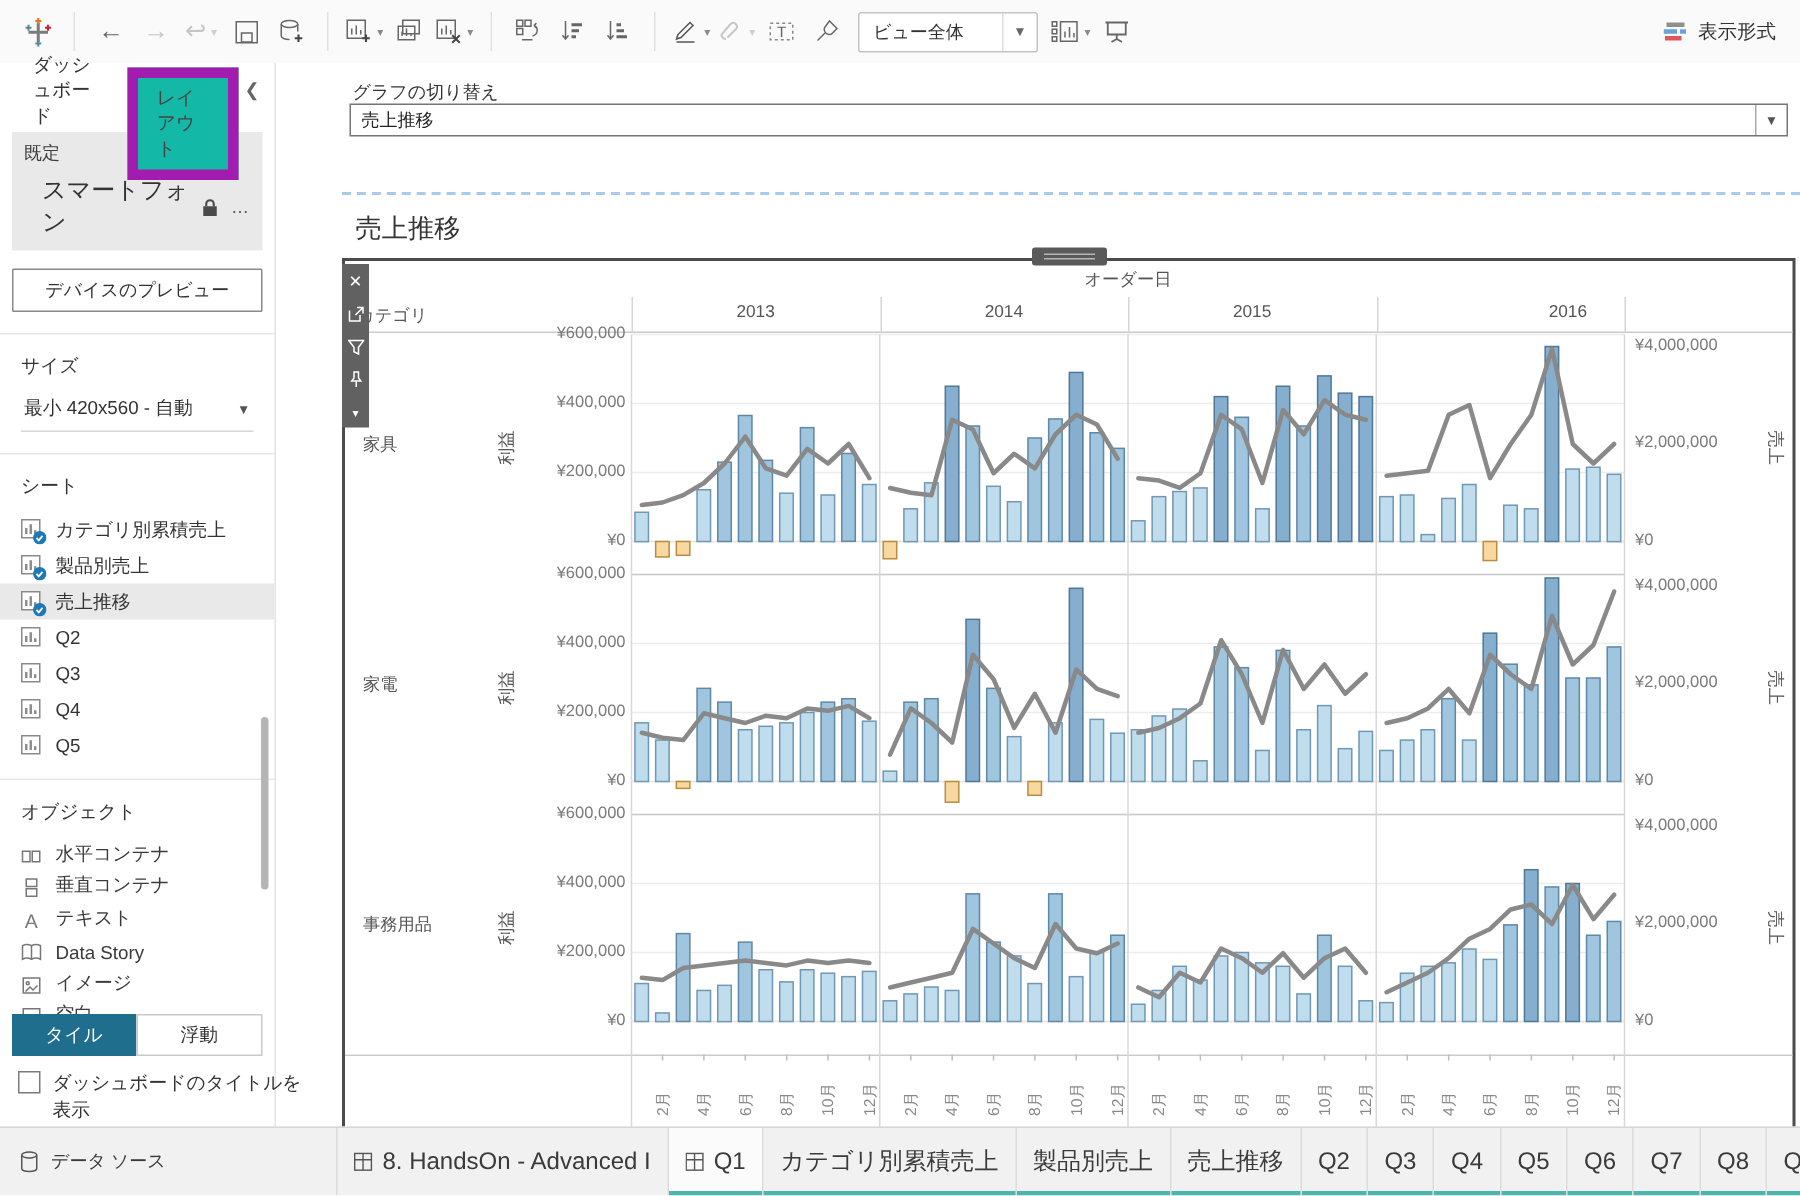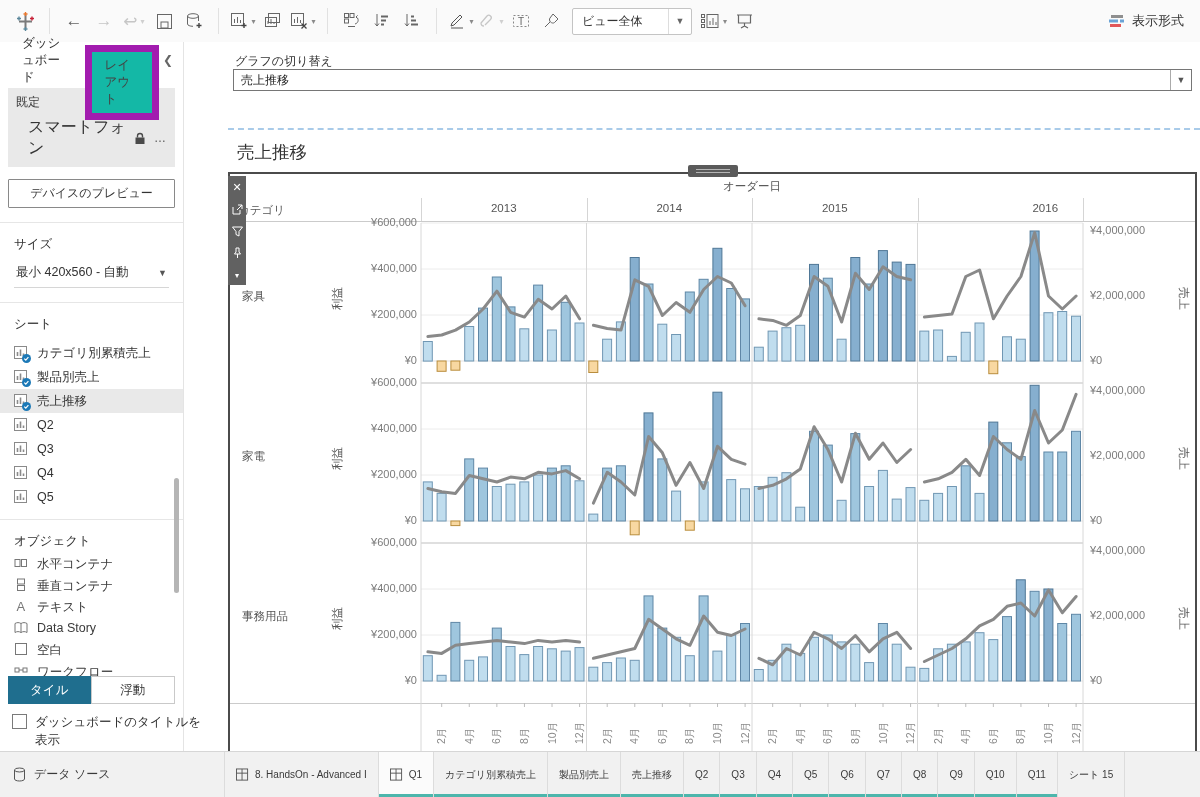--- a/index.html
+++ b/index.html
@@ -29,21 +29,21 @@
   .device-row .dots{color:#555;font-size:12px;margin-left:8px;letter-spacing:1px;}
   .preview-btn{margin:12px 8px 0;height:27px;border:1px solid #898989;background:#fff;border-radius:1px;display:flex;align-items:center;justify-content:center;font-size:12px;color:#333;}
   .sb-div{margin-top:14px;border-top:1px solid #e6e6e6;}
   .sb-h{margin:13px 14px 0;font-size:12.5px;color:#333;}
   .size-select{margin:8px 14px 0;display:flex;align-items:center;justify-content:space-between;font-size:12.5px;color:#333;border-bottom:1px solid #d6d6d6;padding:3px 2px 6px;}
   .size-select .c{font-size:9px;color:#555;}
   .sheet-list{margin-top:8px;position:relative;}
   .sheet-item{display:flex;align-items:center;gap:9px;height:24px;padding-left:14px;font-size:12.5px;color:#333;position:relative;}
   .sheet-item.selected{background:#e9e9e9;}
   .obj-list{margin-top:6px;}
-  .obj-item{display:flex;align-items:flex-start;gap:9px;height:21.5px;padding-left:14px;font-size:12.5px;color:#3a3a3a;}
+  .obj-item{display:flex;align-items:flex-end;gap:9px;height:21.5px;padding-left:14px;font-size:12.5px;color:#3a3a3a;}
   .mode-btns{position:absolute;left:8px;right:8px;bottom:59px;display:flex;height:28px;background:#fff;}
   .mode-btn{flex:1;display:flex;align-items:center;justify-content:center;font-size:12.5px;}
   .mode-btn.active{background:#1f6e8e;color:#fff;}
   .mode-btn.idle{border:1px solid #c9c9c9;color:#333;background:#fff;}
   .title-check{position:absolute;left:12px;bottom:14px;display:flex;gap:8px;width:200px;font-size:12.5px;color:#333;line-height:1.45;}
   .cb{width:13px;height:13px;border:1px solid #7a7a7a;background:#fff;flex:none;margin-top:1px;}
   .scroll-thumb{position:absolute;width:5px;border-radius:3px;background:#b5b5b5;}
   
   .main{position:absolute;left:225px;top:42px;right:0;bottom:34px;background:#fff;}
   .switch-label{position:absolute;top:11px;left:10px;font-size:12px;color:#333;}
@@ -63,21 +63,21 @@
   .year-label{position:absolute;top:28px;text-align:center;font-size:11.5px;color:#555;}
   .hline{position:absolute;left:0;right:0;height:1px;background:#cbcbcb;}
   .vsep{position:absolute;width:1px;background:#cbcbcb;}
   .tickL{position:absolute;left:117px;width:70px;text-align:right;font-size:11px;color:#7b7b7b;}
   .tickR{position:absolute;left:860px;font-size:11px;color:#7b7b7b;}
   .cat-label{position:absolute;left:12px;width:96px;font-size:11.5px;color:#555;}
   .vlabel{position:absolute;font-size:11.5px;color:#555;white-space:nowrap;}
   
   .tabbar{position:absolute;left:0;right:0;bottom:0;height:46px;background:#f1f1f1;border-top:1px solid #d6d6d6;display:flex;align-items:stretch;box-sizing:border-box;}
   .ds-tab{width:225px;flex:none;display:flex;align-items:center;gap:8px;padding-left:13px;box-sizing:border-box;border-right:1px solid #dcdcdc;font-size:12px;color:#3a3a3a;}
-  .sheet-tab{display:flex;align-items:center;gap:6px;padding:0 11px;border-right:1px solid #dcdcdc;font-size:10px;color:#3a3a3a;position:relative;white-space:nowrap;}
+  .sheet-tab{display:flex;align-items:center;gap:6px;padding:0 11px;border-right:1px solid #dcdcdc;font-size:16px;color:#3a3a3a;position:relative;white-space:nowrap;}
   .sheet-tab.active{background:#fbfbfb;}
   .sheet-tab.uline::after{content:"";position:absolute;left:0;right:0;bottom:0;height:3px;background:#4db6ac;}
 </style>
 </head>
 <body>
 
 <div class="toolbar">
   <span class="tb-btn">
     <svg width="21" height="21" viewBox="0 0 21 21">
       <g stroke-width="2">
@@ -318,20 +318,28 @@
             <text x="2.5" y="11.5" font-size="13" fill="#777" font-family="Liberation Sans">A</text>
           </svg></span>
         <span>テキスト</span>
       </div>
       <div class="obj-item">
         <span style="width: 14px; height: 14px; flex: 0 0 auto;"><svg width="14" height="14" viewBox="0 0 14 14">
             <path d="M1 2.5c2-1.2 4-1.2 6 0 2-1.2 4-1.2 6 0v9c-2-1.2-4-1.2-6 0-2-1.2-4-1.2-6 0z" fill="none" stroke="#777" stroke-width="1"></path>
             <path d="M7 2.5v9" fill="none" stroke="#777" stroke-width="1"></path>
           </svg></span>
         <span>Data Story</span>
+      </div>
+      <div class="obj-item">
+        <span style="width: 14px; height: 14px; flex: 0 0 auto;"><svg width="14" height="14" viewBox="0 0 14 14">
+            <rect x="1.5" y="2" width="11" height="10" fill="none" stroke="#777" stroke-width="1"></rect>
+            <circle cx="4.5" cy="5.5" r="1" fill="none" stroke="#777" stroke-width="1"></circle>
+            <path d="M3 11l3-3 2 2 3-3" fill="none" stroke="#777" stroke-width="1"></path>
+          </svg></span>
+        <span>イメージ</span>
       </div>
       <div class="obj-item">
         <span style="width: 14px; height: 14px; flex: 0 0 auto;"><svg width="14" height="14" viewBox="0 0 14 14">
             <rect x="1.5" y="1.5" width="11" height="11" fill="none" stroke="#777" stroke-width="1"></rect>
           </svg></span>
         <span>空白</span>
       </div>
       <div class="obj-item">
         <span style="width: 14px; height: 14px; flex: 0 0 auto;"><svg width="14" height="14" viewBox="0 0 14 14">
             <rect x="1" y="4" width="4" height="4" fill="none" stroke="#777" stroke-width="1"></rect>

